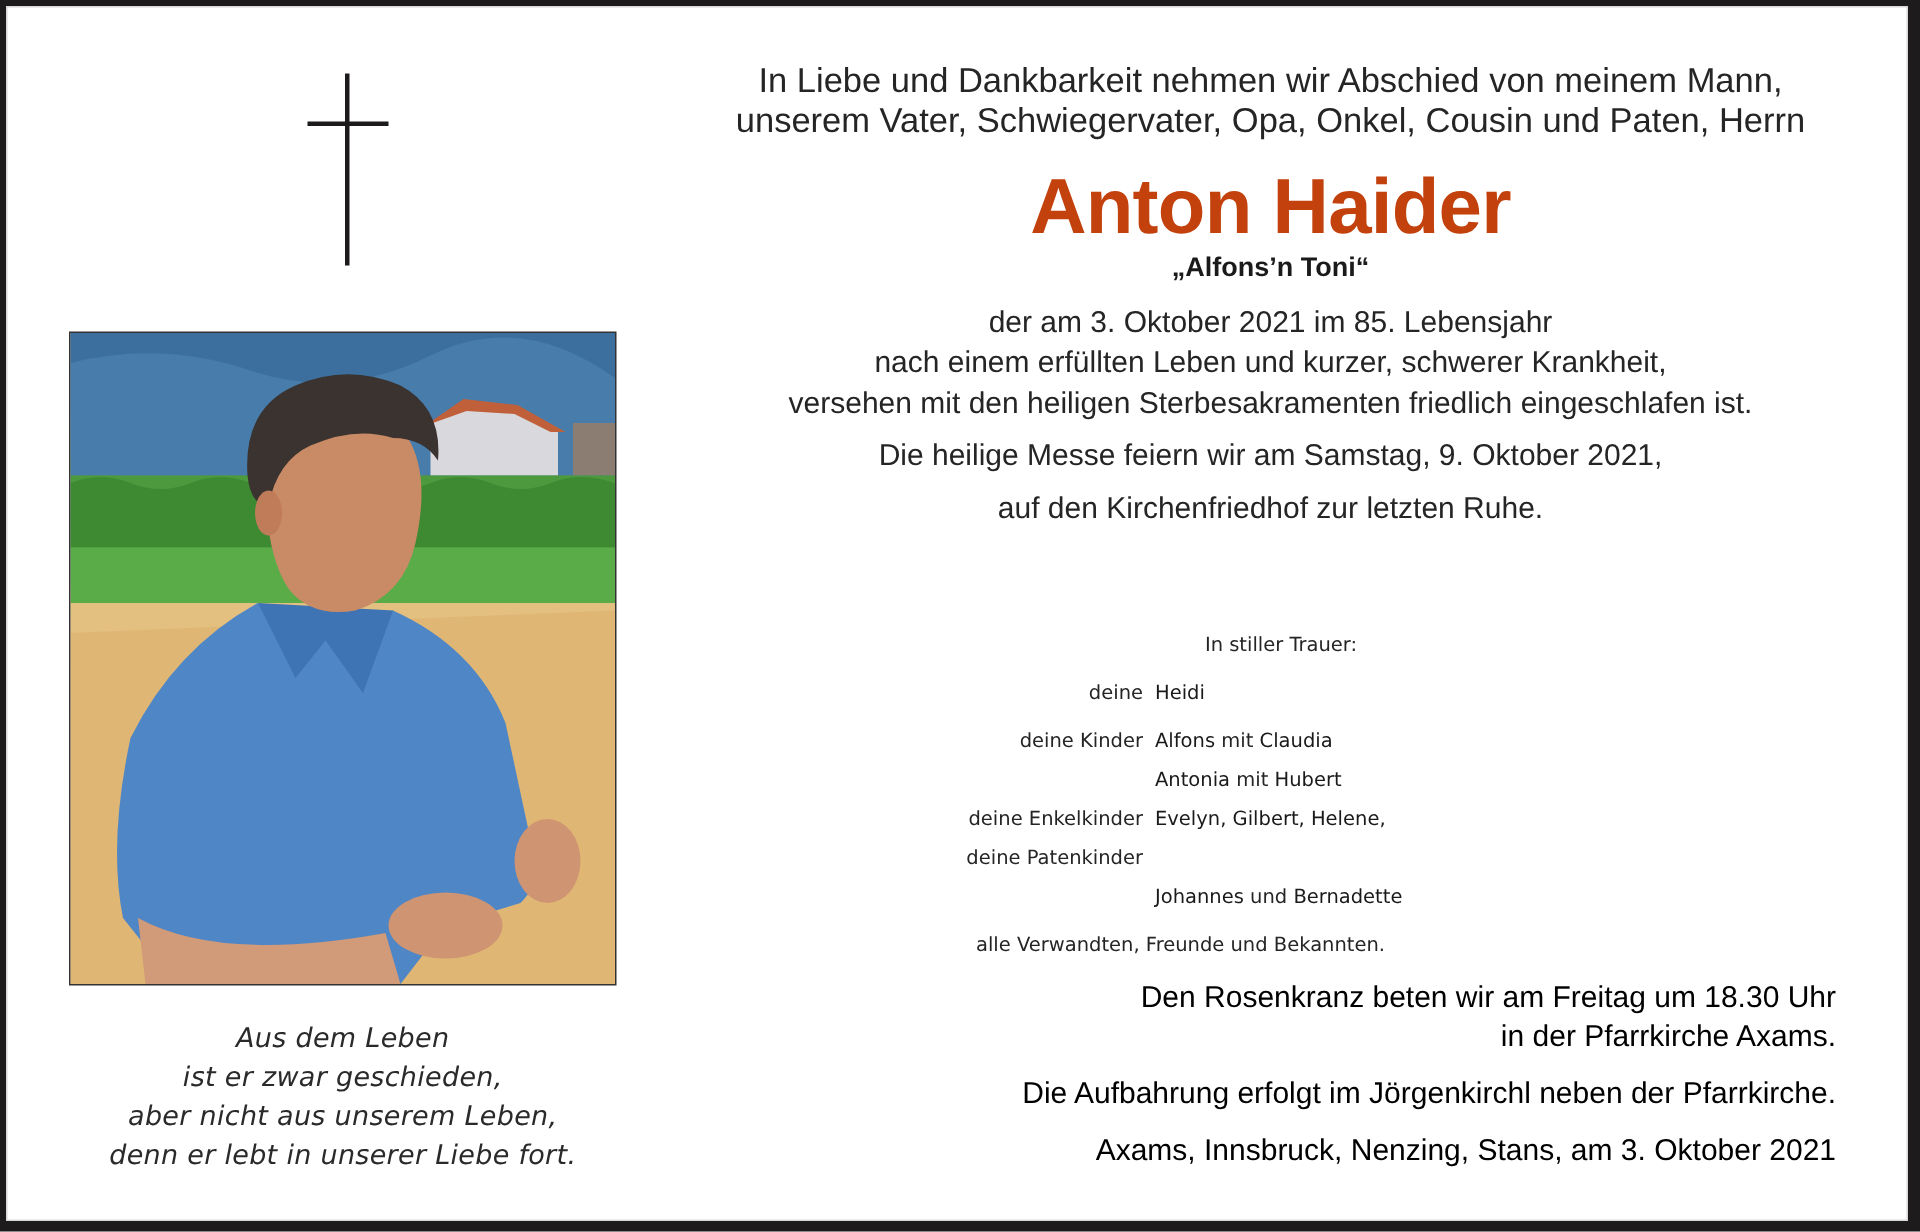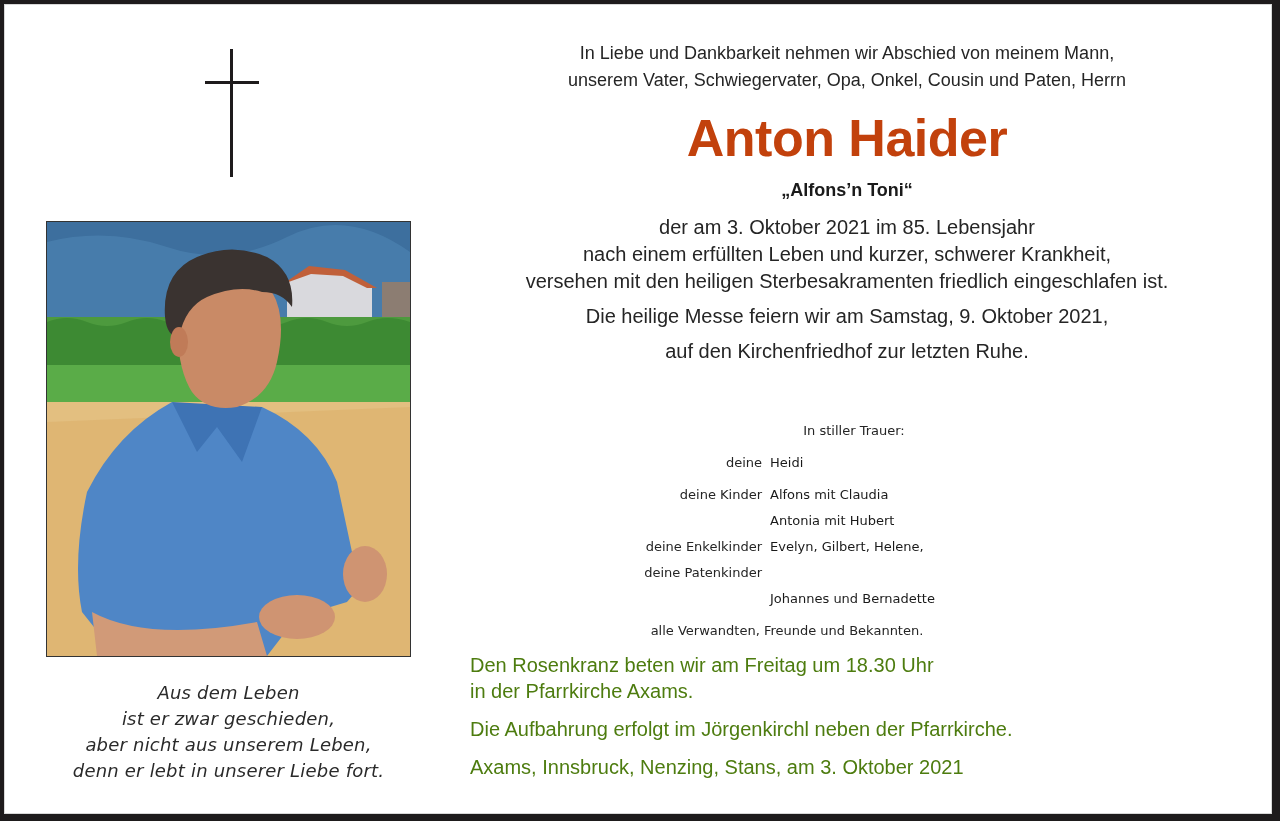--- a/index.html
+++ b/index.html
@@ -32,44 +32,44 @@
       letter-spacing: 0.2px;
     }
     .poem div { white-space: nowrap; }
 
     .main {
       position: absolute; left: 466px; top: 36px; width: 754px;
       text-align: center; color: #252525;
       font-family: "Liberation Sans", sans-serif; font-size: 20px;
     }
     .line { white-space: nowrap; line-height: 27px; }
-    .intro { line-height: 28px; font-size: 18px; }
+    .intro { line-height: 28px; font-size: 23px; }
     .name {
       font-weight: bold; font-size: 52px; line-height: 60px; color: #c2410c;
       margin-top: 14px; letter-spacing: -0.5px;
     }
-    .nickname { font-weight: bold; font-size: 18px; line-height: 20px; margin-top: 12px; color: #1a1a1a; }
+    .nickname { font-weight: bold; font-size: 18px; line-height: 20px; margin-top: 0px; color: #1a1a1a; }
     .block { margin-top: 8px; }
     .block.first { margin-top: 14px; }
 
     .mourners {
       position: absolute; left: 466px; top: 414px; width: 754px; color: #252525;
       font-family: "DejaVu Sans", sans-serif; font-size: 13px;
     }
     .mourn-title { text-align: center; line-height: 26px; padding-left: 14px; }
     .row { display: flex; line-height: 26px; }
     .row .lbl { width: 300px; text-align: right; padding-right: 8px; box-sizing: border-box; white-space: nowrap; }
     .row .names { white-space: nowrap; }
     .row.gap { margin-top: 6px; }
     .b { font-weight: normal; color: #1a1a1a; }
     .all { text-align: center; line-height: 26px; margin-top: 6px; padding-right: 120px; }
 
     .footer {
-      position: absolute; left: 466px; top: 648px; width: 754px; text-align: left;
-      color: #4d7c0f; font-family: "Liberation Sans", sans-serif; font-size: 20px;
+      position: absolute; left: 466px; top: 648px; width: 754px; text-align: right;
+      color: #000000; font-family: "Liberation Sans", sans-serif; font-size: 20px;
     }
     .footer .line { line-height: 26px; }
     .footer .block { margin-top: 12px; }
   </style>
 </head>
 <body>
 
 <div class="frame">
 
   <div class="cross">

